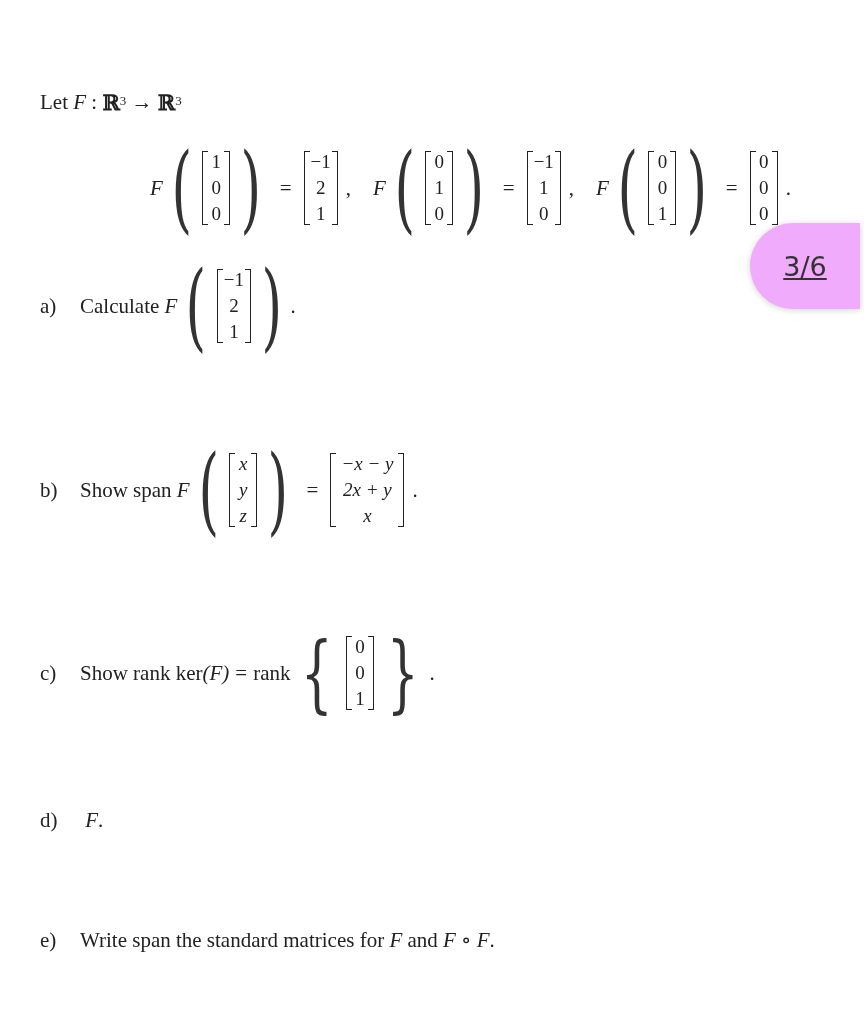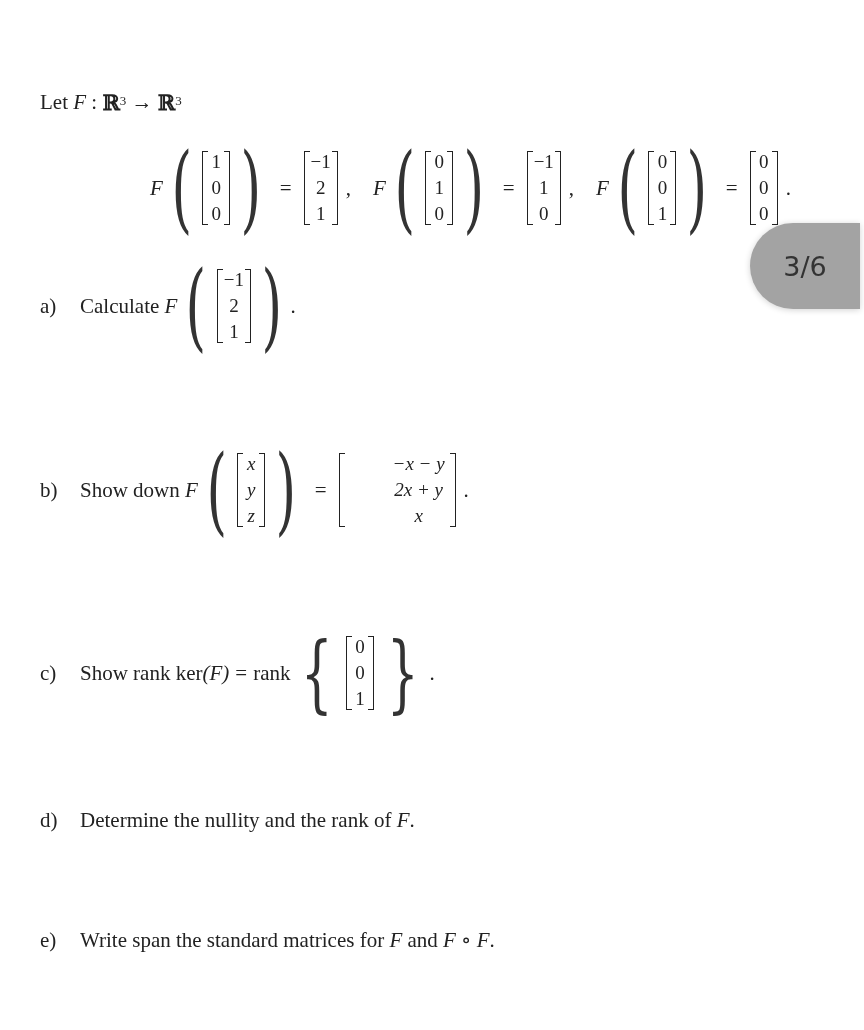--- a/index.html
+++ b/index.html
@@ -35,44 +35,44 @@
     line-height: 26px;
     font-size: 19px;
   }
   .mat::before, .mat::after {
     content: ""; position: absolute; top: 2px; bottom: 2px; width: 5px;
     border: 1.6px solid #222;
   }
   .mat::before { left: 0; border-right: none; }
   .mat::after { right: 0; border-left: none; }
   .mat .cell { text-align: center; min-width: 14px; }
-  .mat.wide .cell { min-width: 60px; margin-left: 43px; }
+  .mat.wide .cell { min-width: 60px; }
 
   .paren {
     display: inline-block; font-size: 96px; line-height: 90px;
     transform: scaleX(0.55); font-weight: 100; color: #333;
     font-family: "DejaVu Serif", serif;
   }
   .brace {
     display: inline-block; font-size: 84px; line-height: 84px;
     transform: scaleX(0.6); color: #333;
     font-family: "DejaVu Serif", serif;
   }
   .eq { margin: 0 10px; }
   .sep { margin: 0 22px 0 6px; }
 
   .badge {
     position: absolute; left: 750px; top: 223px;
     width: 110px; height: 86px;
     border-radius: 44px 0 0 44px;
-    background: #a3a3a3;
+    background: #f0abfc;
     box-shadow: 0 1px 6px rgba(0,0,0,0.18);
     display: flex; align-items: center; justify-content: center;
     font-family: "DejaVu Sans", "Liberation Sans", sans-serif;
-    font-size: 27px; color: #333;
+    font-size: 27px; color: #333; text-decoration: underline;
   }
 </style>
 </head>
 <body>
 
 <div class="doc">
 
   <div class="line" style="left:40px; top:90px;">
     <span>Let</span>&nbsp;
     <span class="it">F</span>&nbsp;<span>:</span>&nbsp;<span class="bb">ℝ</span><sup>3</sup>&nbsp;<span>→</span>&nbsp;<span class="bb">ℝ</span><sup>3</sup>&nbsp;
@@ -138,21 +138,21 @@
       <span class="cell">−1</span>
       <span class="cell">2</span>
       <span class="cell">1</span>
     </span>
     <span class="paren">)</span>
     <span>.</span>
   </div>
 
   <div class="line" style="left:40px; top:442px; height:96px;">
     <span class="label">b)</span>
-    <span>Show down</span>&nbsp;
+    <span>Show span</span>&nbsp;
     <span class="it">F</span>
     <span class="paren">(</span>
     <span class="mat it">
       <span class="cell">x</span>
       <span class="cell">y</span>
       <span class="cell">z</span>
     </span>
     <span class="paren">)</span>
     <span class="eq">=</span>
     <span class="mat wide it">
@@ -174,21 +174,21 @@
       <span class="cell">0</span>
       <span class="cell">0</span>
       <span class="cell">1</span>
     </span>
     <span class="brace">}</span>
     <span>.</span>
   </div>
 
   <div class="line" style="left:40px; top:808px;">
     <span class="label">d)</span>
-    <span>Determine the nullity and the rank of</span>&nbsp;
+    &nbsp;
     <span class="it">F</span>
     <span>.</span>
   </div>
 
   <div class="line" style="left:40px; top:928px;">
     <span class="label">e)</span>
     <span>Write span the standard matrices for</span>&nbsp;
     <span class="it">F</span>&nbsp;
     <span>and</span>&nbsp;
     <span class="it">F ∘ F</span>

